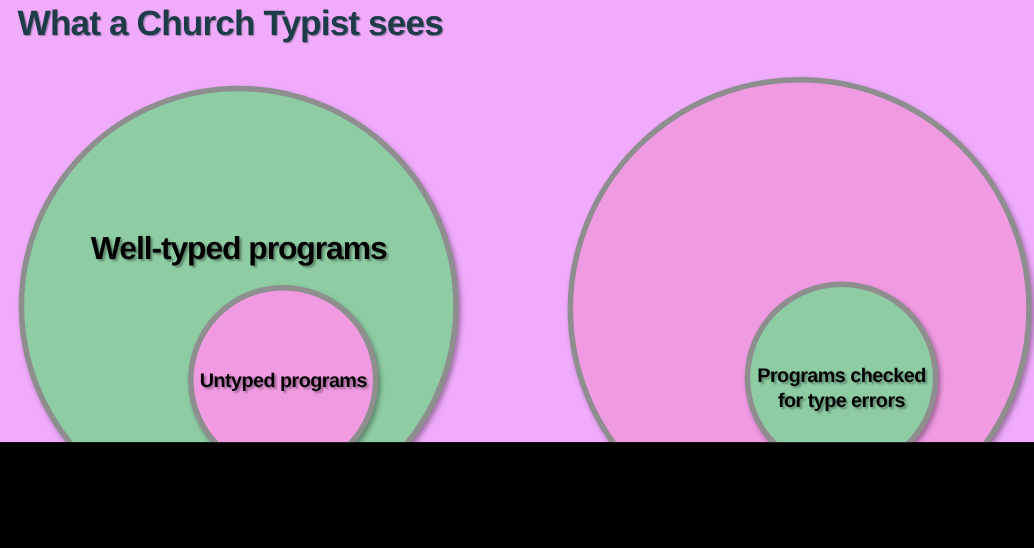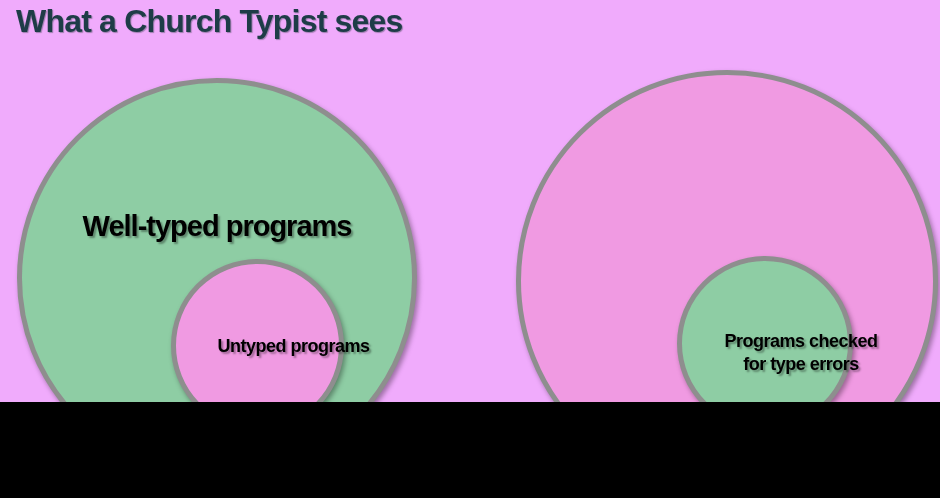--- a/index.html
+++ b/index.html
@@ -53,21 +53,20 @@
   .set-label.big {
     font-size: 29px;
     letter-spacing: -1px;
     line-height: 34px;
     white-space: nowrap;
   }
   .set-label.small {
     font-size: 18px;
     letter-spacing: -0.5px;
     line-height: 23px;
-    padding-left: 36px;
   }
   #label-well-typed   { left: 17px;  top: 165px; width: 400px; margin-top: 44px; }
   #label-dynamically  { left: 516px; top: 190px; width: 422px; }
   #label-untyped      { left: 171px; top: 335px; width: 173px; white-space: nowrap; }
   #label-checked      { left: 677px; top: 330px; width: 176px; text-align: center; }
 </style>
 </head>
 <body>
 
 <div id="canvas">

